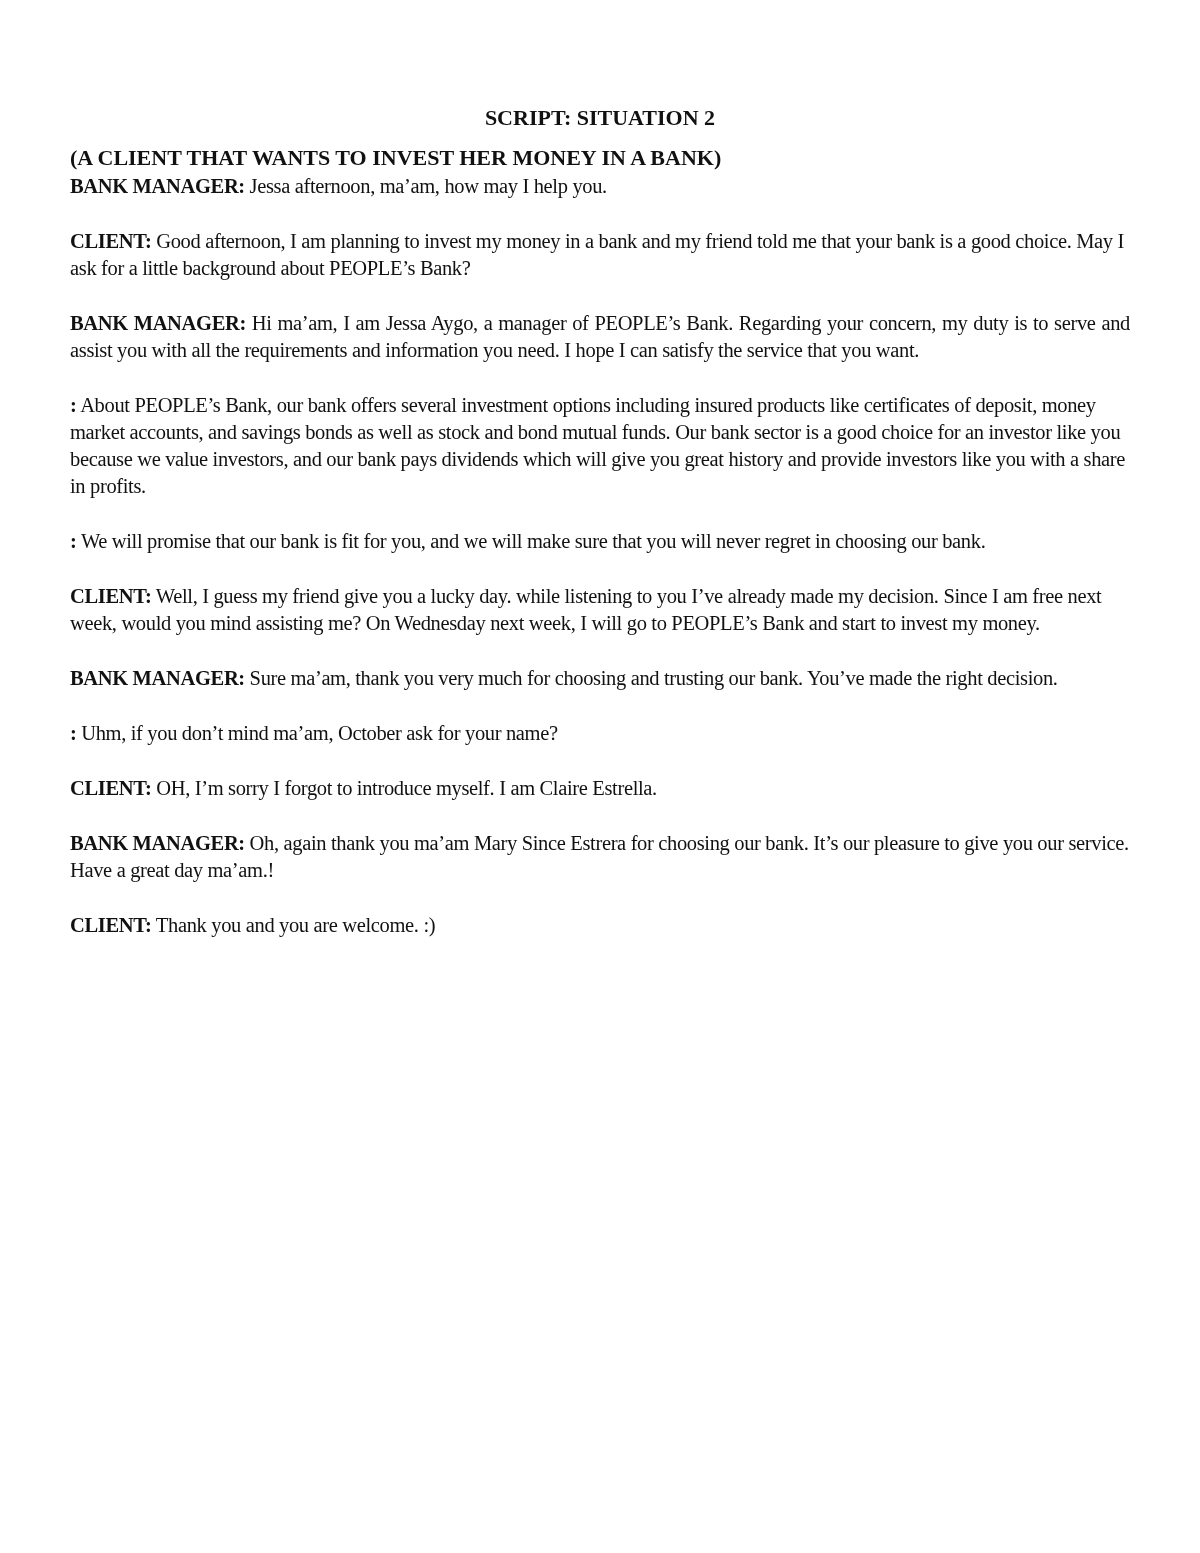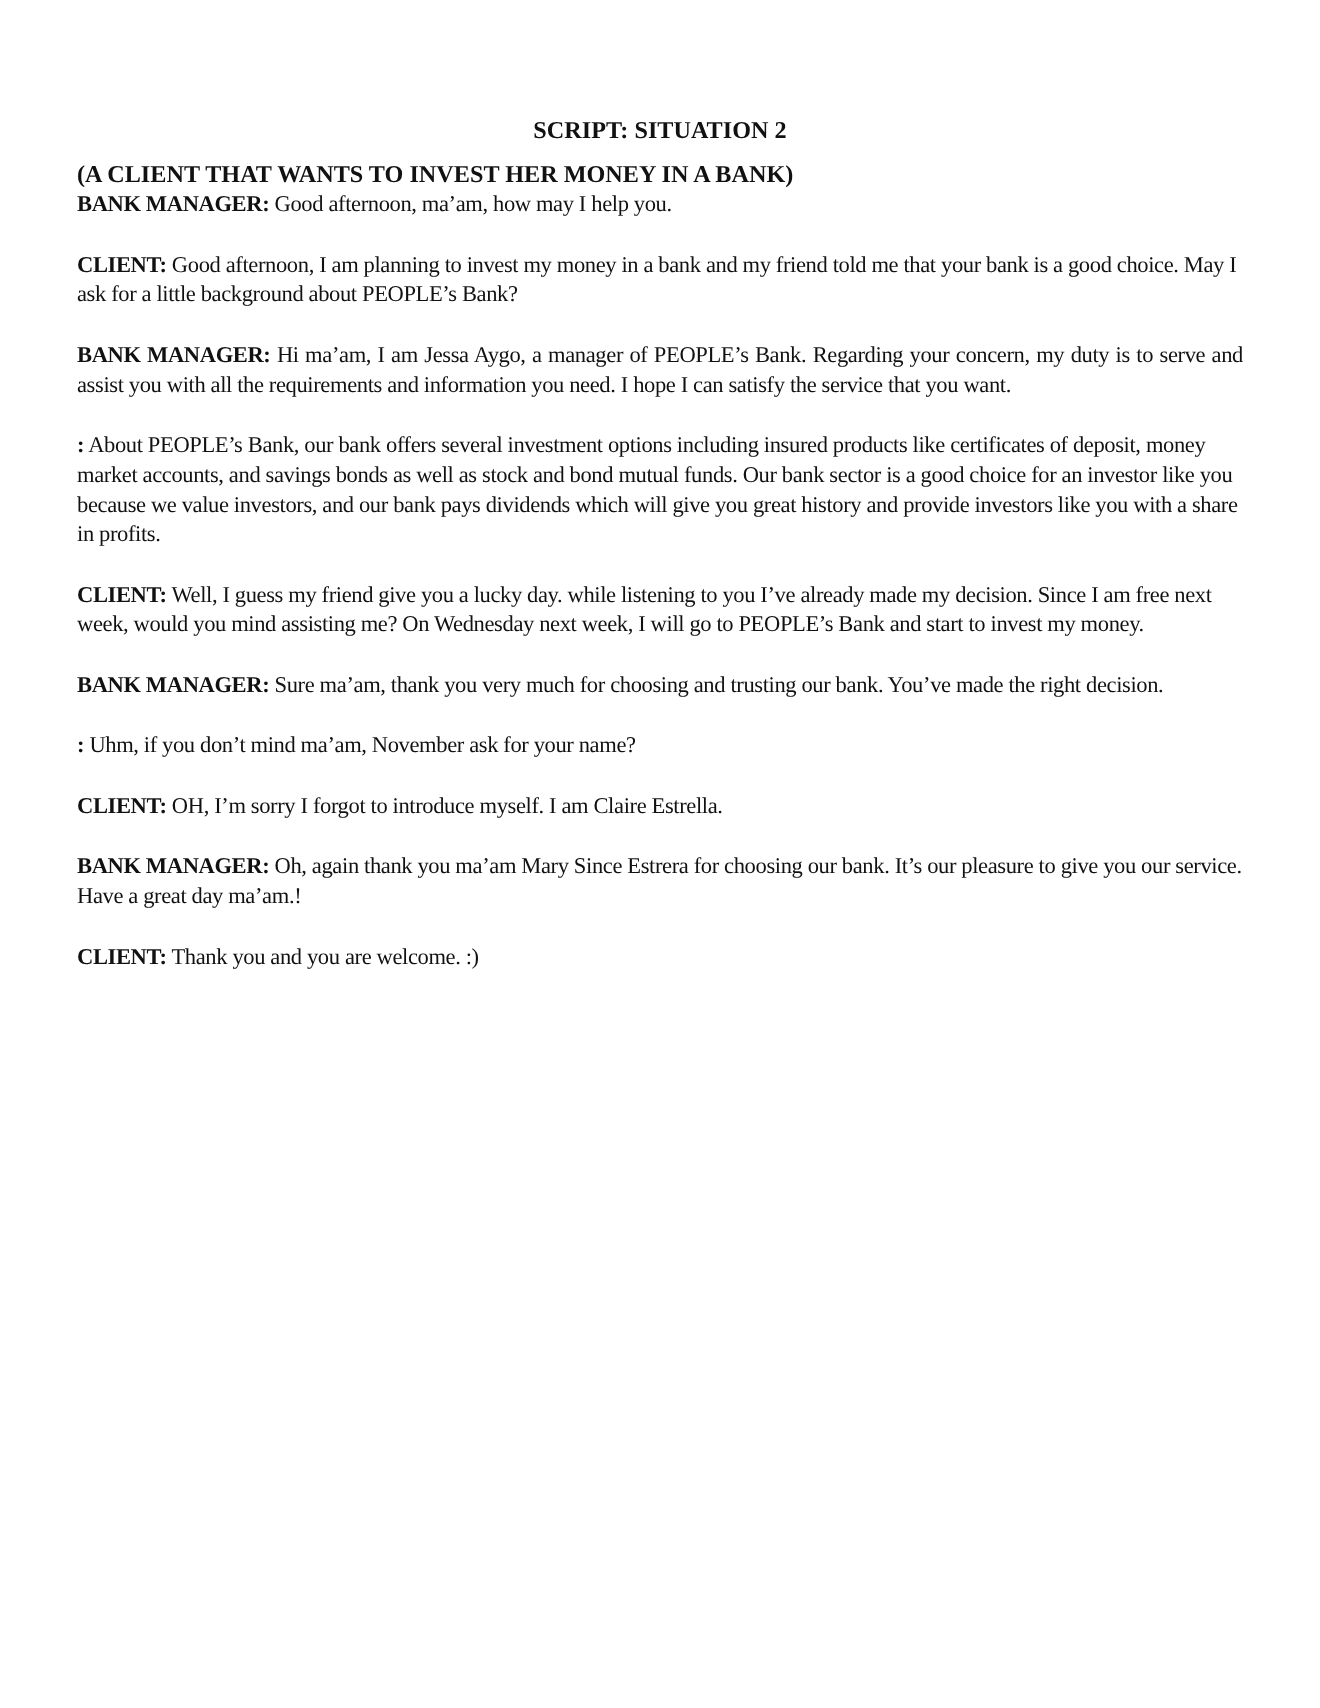--- a/index.html
+++ b/index.html
@@ -49,39 +49,42 @@
     }
   </style>
 </head>
 <body>
 
 <div class="page">
   <h1 class="title">SCRIPT: SITUATION 2</h1>
   <h2 class="subtitle">(A CLIENT THAT WANTS TO INVEST HER MONEY IN A BANK)</h2>
 
   <p class="para">
-    <span class="speaker">BANK MANAGER:</span><span> Good afternoon, ma’am, how may I help you.</span>
+    <span class="speaker">BANK MANAGER:</span><span> Jessa afternoon, ma’am, how may I help you.</span>
   </p>
   <p class="para">
     <span class="speaker">CLIENT:</span><span> Good afternoon, I am planning to invest my money in a bank and my friend told me that your bank is a good choice. May I ask for a little background about PEOPLE’s Bank?</span>
   </p>
   <p class="para justify">
     <span class="speaker">BANK MANAGER:</span><span> Hi ma’am, I am Jessa Aygo, a manager of PEOPLE’s Bank. Regarding your concern, my duty is to serve and assist you with all the requirements and information you need. I hope I can satisfy the service that you want.</span>
   </p>
   <p class="para">
     <span class="speaker">:</span><span> About PEOPLE’s Bank, our bank offers several investment options including insured products like certificates of deposit, money market accounts, and savings bonds as well as stock and bond mutual funds. Our bank sector is a good choice for an investor like you because we value investors, and our bank pays dividends which will give you great history and provide investors like you with a share in profits.</span>
   </p>
   <p class="para">
+    <span class="speaker">:</span><span> We will promise that our bank is fit for you, and we will make sure that you will never regret in choosing our bank.</span>
+  </p>
+  <p class="para">
     <span class="speaker">CLIENT:</span><span> Well, I guess my friend give you a lucky day. while listening to you I’ve already made my decision. Since I am free next week, would you mind assisting me? On Wednesday next week, I will go to PEOPLE’s Bank and start to invest my money.</span>
   </p>
   <p class="para">
     <span class="speaker">BANK MANAGER:</span><span> Sure ma’am, thank you very much for choosing and trusting our bank. You’ve made the right decision.</span>
   </p>
   <p class="para">
-    <span class="speaker">:</span><span> Uhm, if you don’t mind ma’am, November ask for your name?</span>
+    <span class="speaker">:</span><span> Uhm, if you don’t mind ma’am, October ask for your name?</span>
   </p>
   <p class="para">
     <span class="speaker">CLIENT:</span><span> OH, I’m sorry I forgot to introduce myself. I am Claire Estrella.</span>
   </p>
   <p class="para">
     <span class="speaker">BANK MANAGER:</span><span> Oh, again thank you ma’am Mary Since Estrera for choosing our bank. It’s our pleasure to give you our service. Have a great day ma’am.!</span>
   </p>
   <p class="para">
     <span class="speaker">CLIENT:</span><span> Thank you and you are welcome. :)</span>
   </p>

